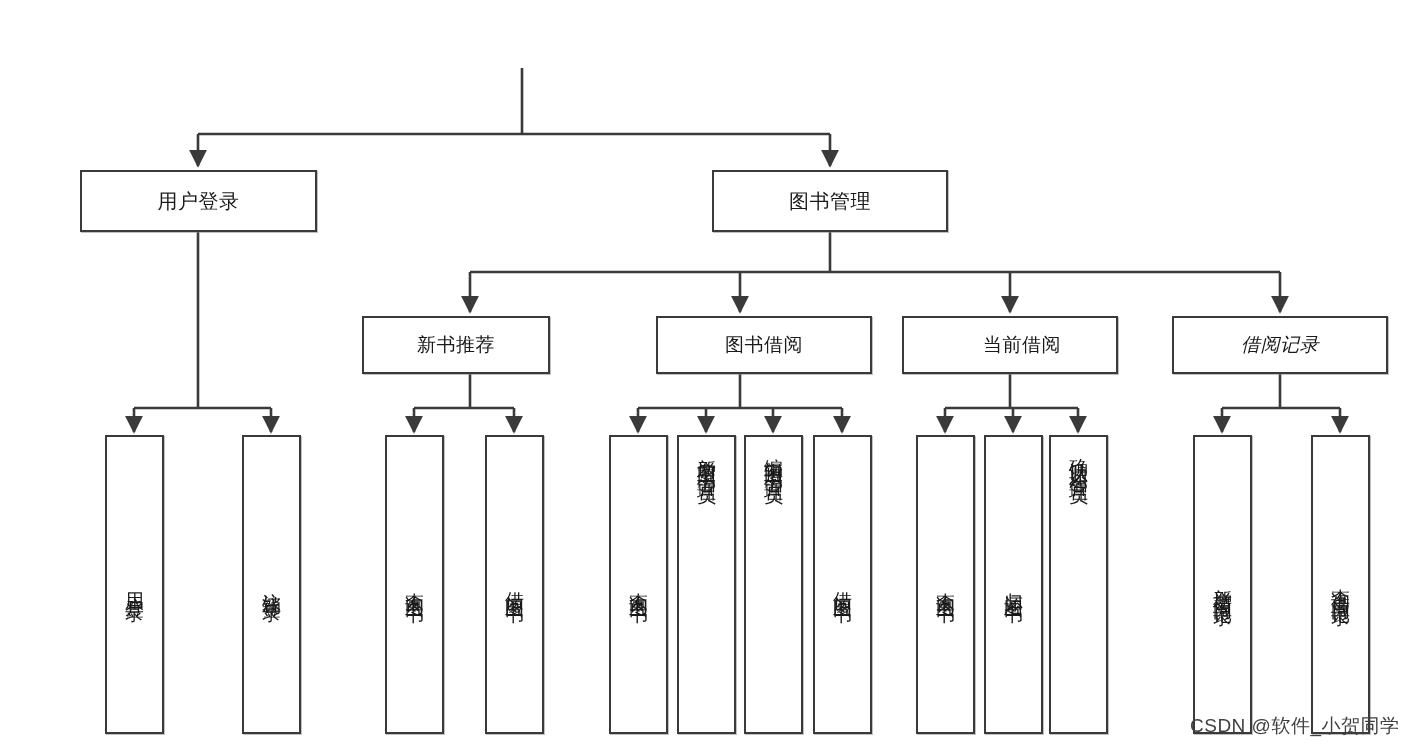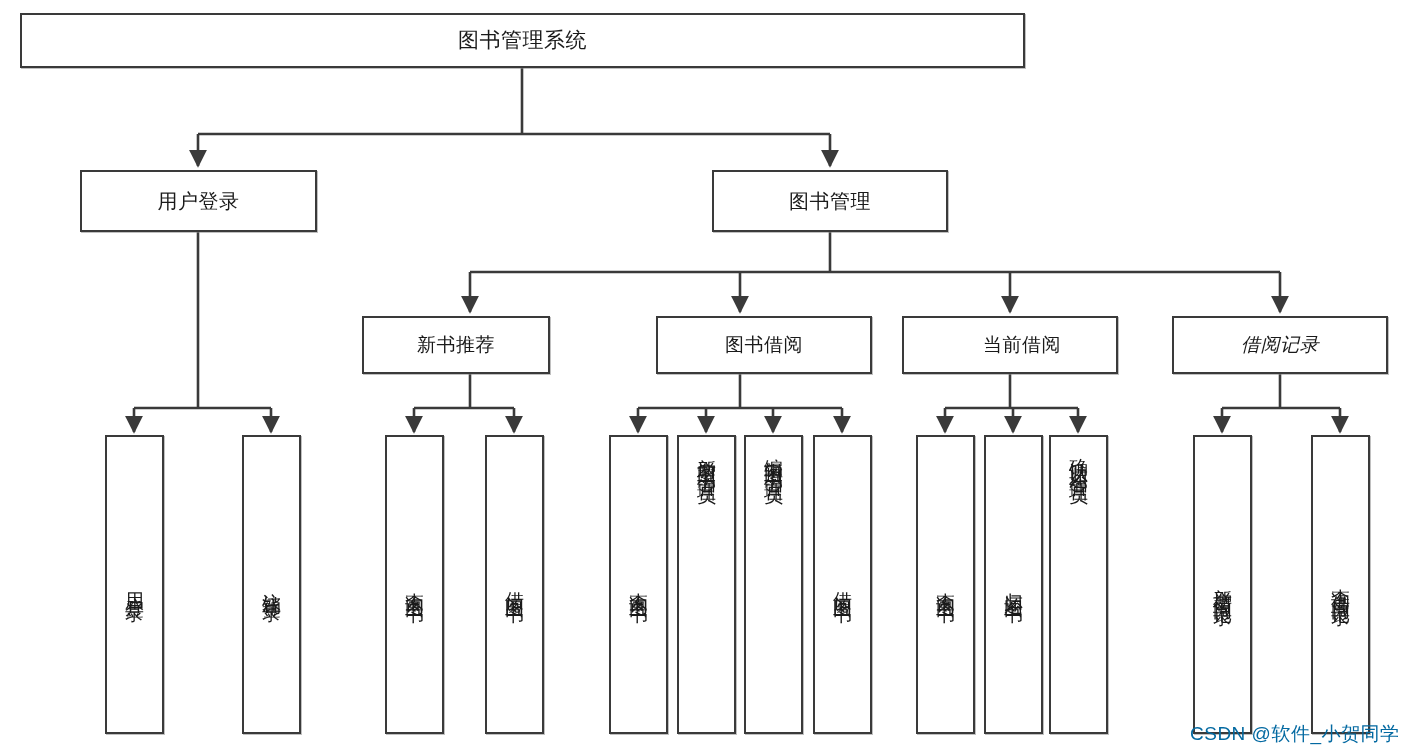--- a/index.html
+++ b/index.html
@@ -64,24 +64,23 @@
     letter-spacing: 4px;
     line-height: 1.05;
     white-space: nowrap;
   }
   .node.leaf.tall-text {
     align-items: flex-start;
   }
   .watermark {
     position: absolute;
     font-size: 19px;
-    color: #0369a1;
+    color: #404040;
     white-space: nowrap;
     letter-spacing: 0.5px;
-    margin-top: 8px;
   }
 </style>
 </head>
 <body>
 
 <div id="diagram-canvas">
 
   <svg id="edge-layer" viewBox="0 0 1405 747" xmlns="http://www.w3.org/2000/svg">
     <defs>
       <marker id="arrow" viewBox="0 0 10 10" refX="9" refY="5" markerWidth="7" markerHeight="7" orient="auto-start-reverse">
@@ -125,23 +124,20 @@
       <path d="M 1013 408 L 1013 432" marker-end="url(#arrow)"></path>
       <path d="M 1078 408 L 1078 432" marker-end="url(#arrow)"></path>
 
       <path d="M 1280 374 L 1280 408"></path>
       <path d="M 1222 408 L 1340 408"></path>
       <path d="M 1222 408 L 1222 432" marker-end="url(#arrow)"></path>
       <path d="M 1340 408 L 1340 432" marker-end="url(#arrow)"></path>
     </g>
   </svg>
 
-  <div class="node root" style="left:20px; top:13px; width:1005px; height:55px;">
-    <span class="node-label">图书管理系统</span>
-  </div>
 
   <div class="node level2" style="left:80px; top:170px; width:237px; height:62px;">
     <span class="node-label">用户登录</span>
   </div>
 
   <div class="node level2" style="left:712px; top:170px; width:236px; height:62px;">
     <span class="node-label">图书管理</span>
   </div>
 
   <div class="node level3" style="left:362px; top:316px; width:188px; height:58px;">

